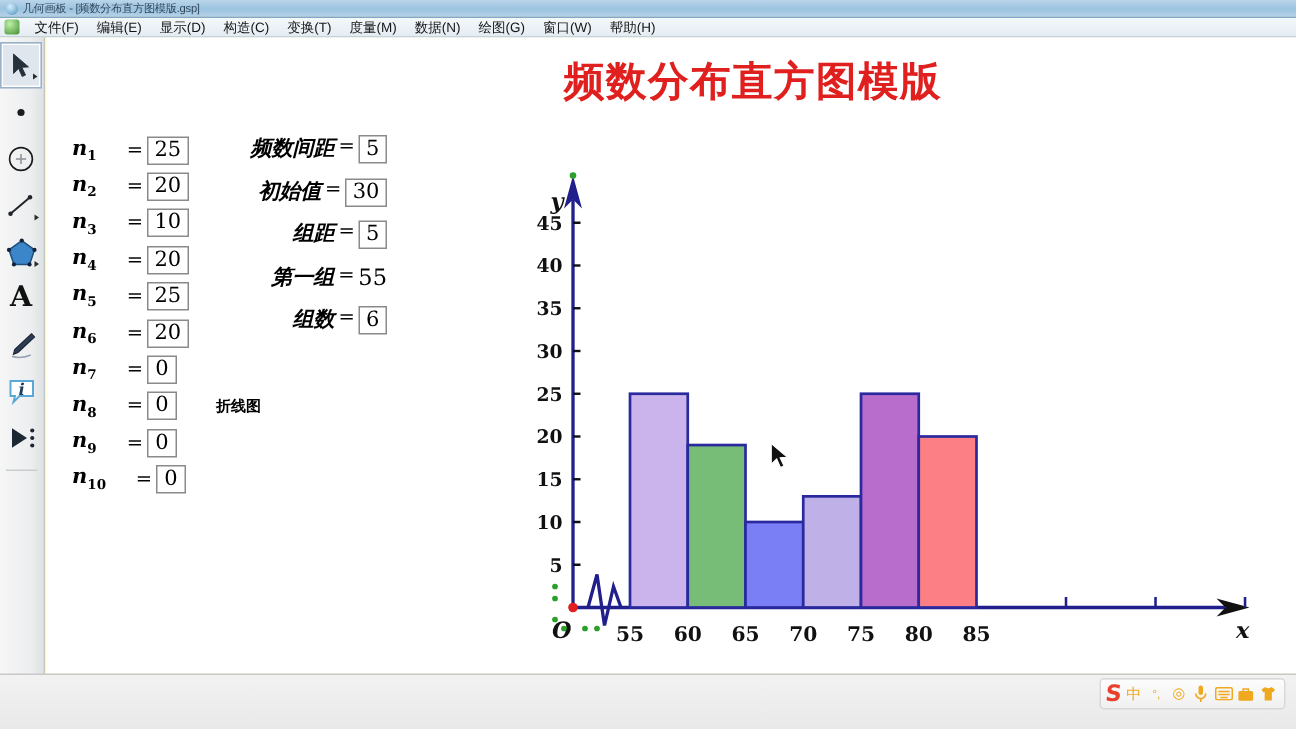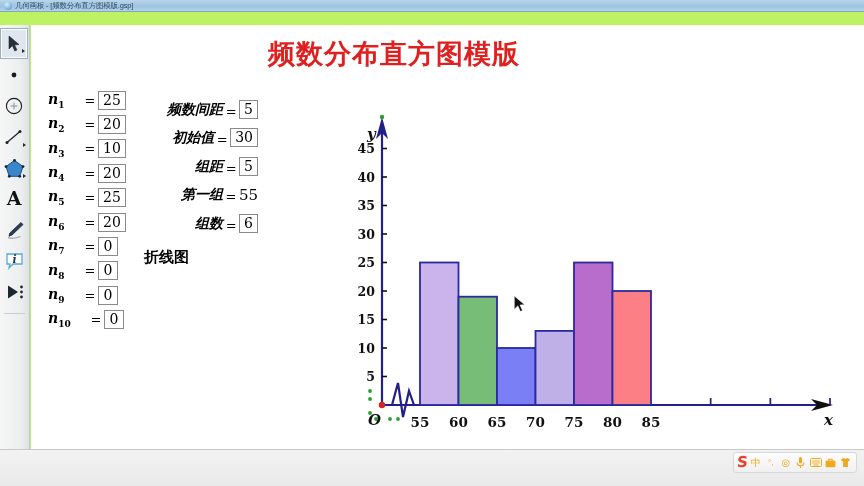--- a/index.html
+++ b/index.html
@@ -1,21 +1,21 @@
 <!DOCTYPE html>
 <html><head>
 <meta charset="utf-8">
 <style>
   html,body{margin:0;padding:0;}
   body{
     width:864px;height:486px;overflow:hidden;
     font-family:"Liberation Sans","DejaVu Sans",sans-serif;
     background:#ffffff;
   }
-  #app{position:relative;width:864px;height:486px;background:#bef264;}
+  #app{position:relative;width:864px;height:486px;background:#fef9c3;}
 
   
   .titlebar{
     position:absolute;left:0;top:0;width:864px;height:12px;
     background:linear-gradient(#b9d5ea,#9cc3e0 55%,#b4d2e8);
     border-bottom:1px solid #7fa8c6;
     display:flex;align-items:center;gap:3px;padding-left:4px;
     box-sizing:border-box;
   }
   .tb-ico{
@@ -70,21 +70,21 @@
 
   
   .canvas{
     position:absolute;left:31px;top:25px;width:833px;height:424px;
     background:#ffffff;overflow:hidden;
   }
 
   
   .doc-title{
     position:absolute;left:268px;top:36px;width:360px;
-    text-align:left;font-size:27px;font-weight:bold;color:#e01f1f;
+    text-align:right;font-size:27px;font-weight:bold;color:#e01f1f;
     letter-spacing:1px;font-family:"DejaVu Sans",sans-serif;
     white-space:nowrap;
   }
 
   
   .nlist{position:absolute;left:48px;top:88px;}
   .nrow{display:flex;align-items:center;height:24.4px;}
   .nname{
     width:34px;text-align:left;font-style:italic;font-weight:bold;
     font-size:14px;font-family:"DejaVu Serif",serif;color:#000;
@@ -95,36 +95,36 @@
     font-family:"DejaVu Serif",serif;color:#000;
   }
   .nbox{
     border:1px solid #8a8a8a;background:#fff;
     font-size:14px;font-family:"DejaVu Serif",serif;color:#000;
     padding:0 4px;line-height:16px;height:17px;min-width:10px;
     text-align:center;box-sizing:content-box;
   }
 
   .plist{position:absolute;left:140px;top:90px;}
-  .prow{display:flex;align-items:flex-end;justify-content:flex-end;height:28.6px;width:118px;}
+  .prow{display:flex;align-items:flex-start;justify-content:flex-end;height:28.6px;width:118px;}
   .plabel{
     font-style:italic;font-weight:bold;font-size:14px;
     font-family:"DejaVu Sans",sans-serif;color:#000;white-space:nowrap;
   }
   .peq{width:16px;text-align:center;font-size:13px;font-family:"DejaVu Serif",serif;}
   .pval-plain{font-size:15px;font-family:"DejaVu Serif",serif;color:#000;}
   .pbox{
     border:1px solid #8a8a8a;background:#fff;
     font-size:14px;font-family:"DejaVu Serif",serif;color:#000;
     padding:0 4px;line-height:16px;height:17px;min-width:8px;
     text-align:center;
   }
   .plink{
-    position:absolute;left:144px;top:248px;
-    font-size:15px;font-weight:bold;color:#000;
+    position:absolute;left:144px;top:264px;
+    font-size:10px;font-weight:bold;color:#000;
     font-family:"DejaVu Sans",sans-serif;
   }
 
   
   .chart{position:absolute;left:330px;top:95px;width:520px;height:340px;}
 
   
   .statusbar{
     position:absolute;left:0;top:449px;width:864px;height:37px;
     background:linear-gradient(#f2f2f2,#e9e9e9);
@@ -150,20 +150,33 @@
 </head>
 <body>
 
 <div id="app">
 
   <div class="titlebar">
     <div class="tb-ico"></div>
     <div class="tb-text">几何画板 - [频数分布直方图模版.gsp]</div>
   </div>
 
+  <div class="menubar">
+    <div class="menu-appicon"></div>
+    <div class="menu-item">文件(F)</div>
+    <div class="menu-item">编辑(E)</div>
+    <div class="menu-item">显示(D)</div>
+    <div class="menu-item">构造(C)</div>
+    <div class="menu-item">变换(T)</div>
+    <div class="menu-item">度量(M)</div>
+    <div class="menu-item">数据(N)</div>
+    <div class="menu-item">绘图(G)</div>
+    <div class="menu-item">窗口(W)</div>
+    <div class="menu-item">帮助(H)</div>
+  </div>
 
   <div class="toolbar">
 
     <div class="tool sel" style="margin-top:3px">
       <svg width="15" height="18" viewBox="0 0 15 18">
         <path d="M2 1 L2 14 L5.4 10.7 L7.8 16 L10 15 L7.6 9.9 L12 9.6 Z" fill="#26303a" stroke="#26303a" stroke-width="0.6"></path>
       </svg>
       <span class="tri"></span>
     </div>
 

